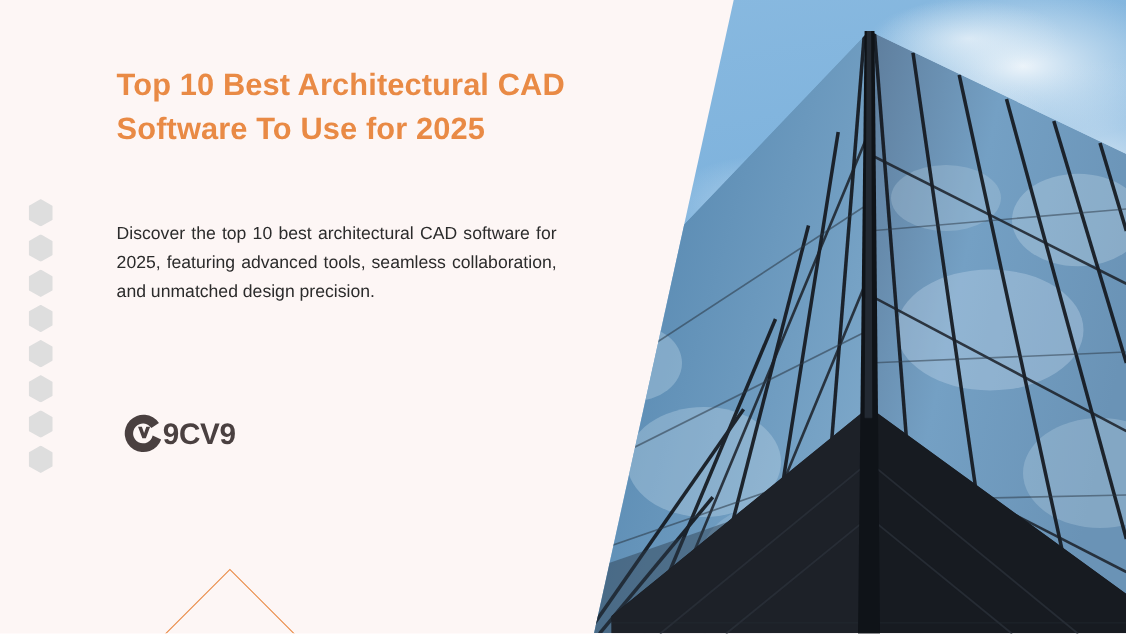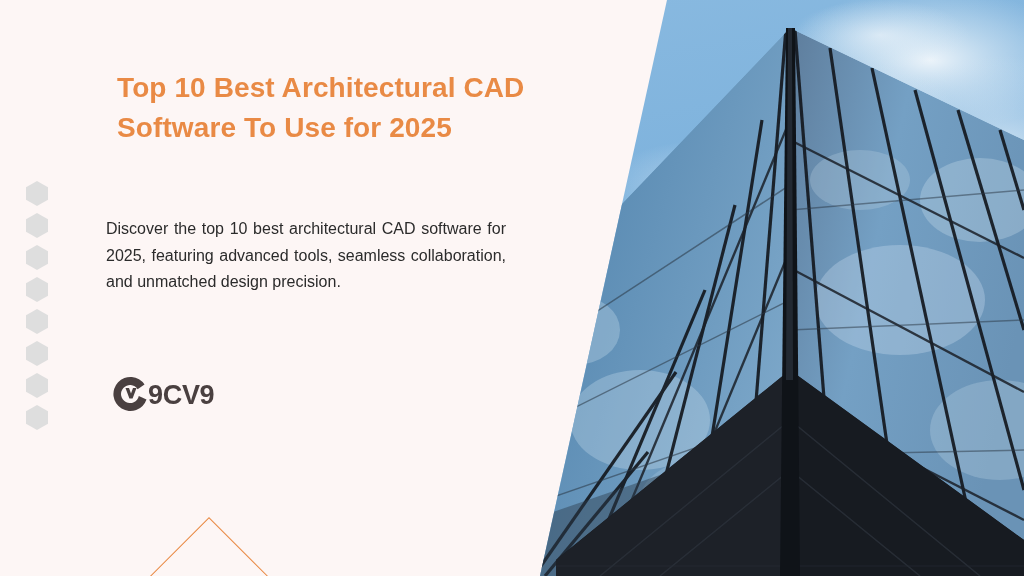--- a/index.html
+++ b/index.html
@@ -52,31 +52,31 @@
     transform-origin: top left;
     box-sizing: border-box;
   }
 
   
   .headline {
     position: absolute;
     left: 106px;
     top: 57px;
     width: 420px;
-    margin: 11px;
+    margin: 0;
     font-size: 28px;
     line-height: 40px;
     font-weight: bold;
     color: #e98a45;
     letter-spacing: 0.1px;
   }
   .subcopy {
     position: absolute;
     left: 106px;
-    top: 216px;
+    top: 200px;
     width: 400px;
     margin: 0;
     font-size: 16px;
     line-height: 26.5px;
     color: #2b2b2b;
     text-align: justify;
     text-justify: inter-word;
   }
 
   

